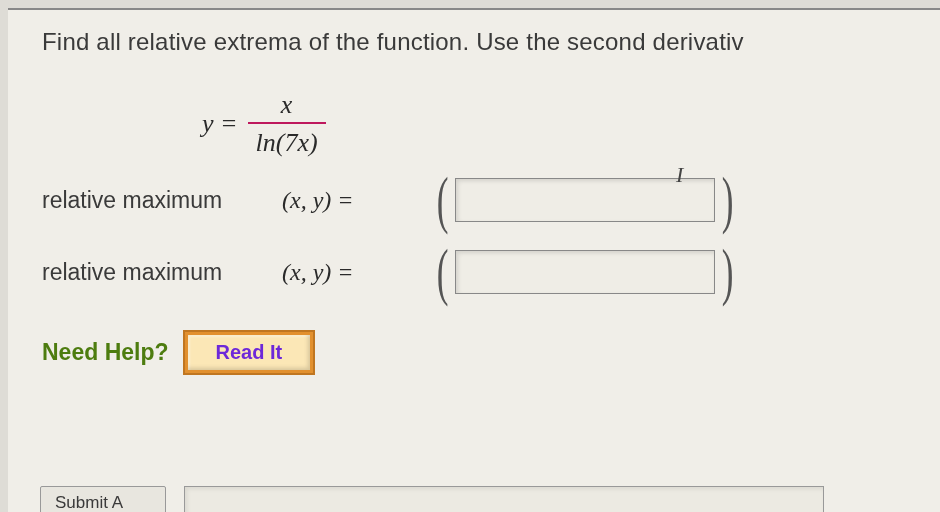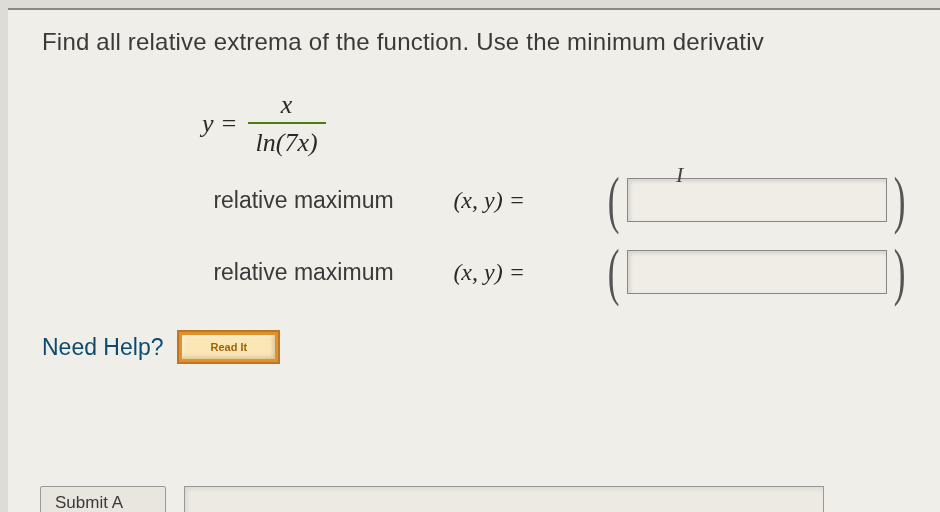--- a/index.html
+++ b/index.html
@@ -41,31 +41,30 @@
     }
     .frac {
       display: inline-flex;
       flex-direction: column;
       align-items: center;
       vertical-align: middle;
       font-style: italic;
     }
     .frac .num { padding: 0 8px 2px; }
     .frac .den {
-      border-top: 2px solid #4d7c0f;
+      border-top: 2px solid #be185d;
       padding: 4px 8px 0;
     }
     .answers {
       margin-top: 12px;
     }
     .answer-row {
       display: flex;
       align-items: center;
       margin: 14px 0 28px 0;
-      justify-content: flex-end;
     }
     .label {
       width: 240px;
       font-size: 23px;
       color: #3a3a3a;
     }
     .xy {
       font-family: 'Times New Roman', Times, serif;
       font-style: italic;
       font-size: 24px;
@@ -102,31 +101,31 @@
       left: 668px;
       top: 152px;
     }
     .help-row {
       margin-top: 38px;
       display: flex;
       align-items: center;
       gap: 16px;
     }
     .help-label {
-      color: #0c4a6e;
-      font-weight: normal;
+      color: #4d7c0f;
+      font-weight: bold;
       font-size: 23px;
     }
     .read-btn {
       display: inline-block;
       border: 3px solid #e2902e;
       background: #fbe7b6;
-      color: #a16207;
+      color: #6d28d9;
       font-weight: bold;
-      font-size: 11px;
+      font-size: 20px;
       padding: 6px 28px;
       box-shadow: inset -2px -2px 4px rgba(0,0,0,0.15), inset 2px 2px 2px rgba(255,255,255,0.4);
       cursor: pointer;
       outline: 2px solid #c07620;
     }
     .bottom-edge {
       position: absolute;
       left: 32px;
       bottom: -4px;
       display: flex;
@@ -152,21 +151,21 @@
       height: 30px;
       width: 640px;
       box-shadow: inset 2px 2px 4px rgba(0,0,0,0.08);
     }
   </style>
 </head>
 <body>
 
 <div class="page">
 
-  <div class="prompt">Find all relative extrema of the function. Use the minimum derivativ</div>
+  <div class="prompt">Find all relative extrema of the function. Use the second derivativ</div>
 
   <div class="equation-wrap">
     <div class="eq-row">
       <span class="eq-lhs">y =</span>
       <span class="frac">
         <span class="num">x</span>
         <span class="den">ln(7x)</span>
       </span>
     </div>
   </div>

